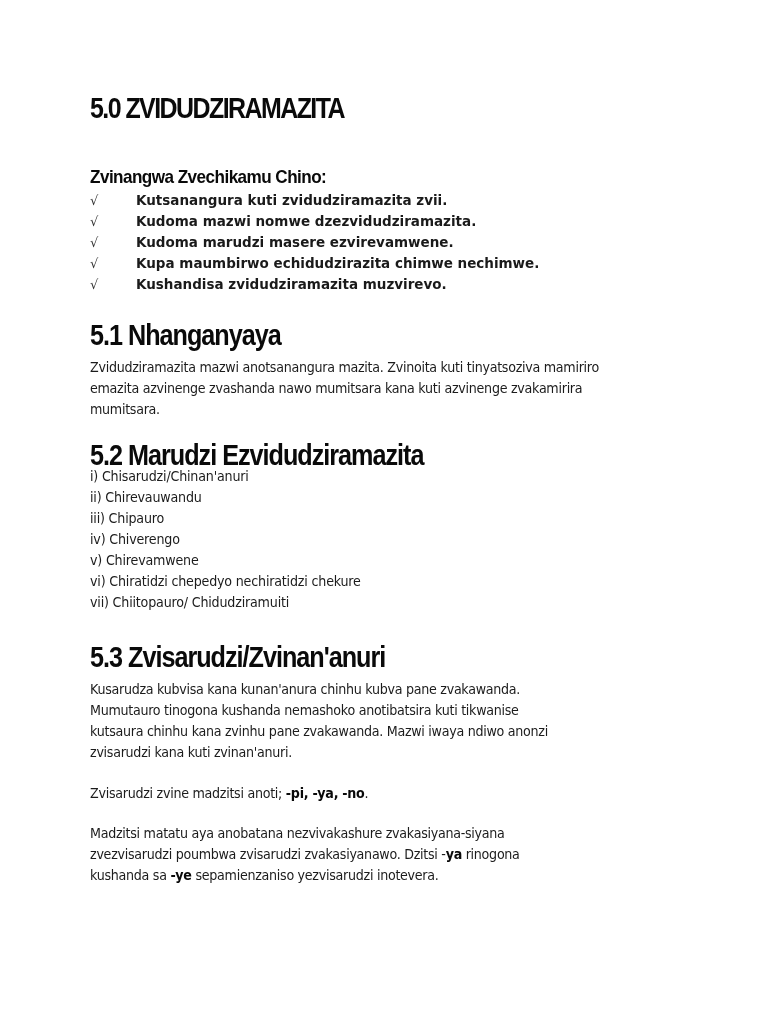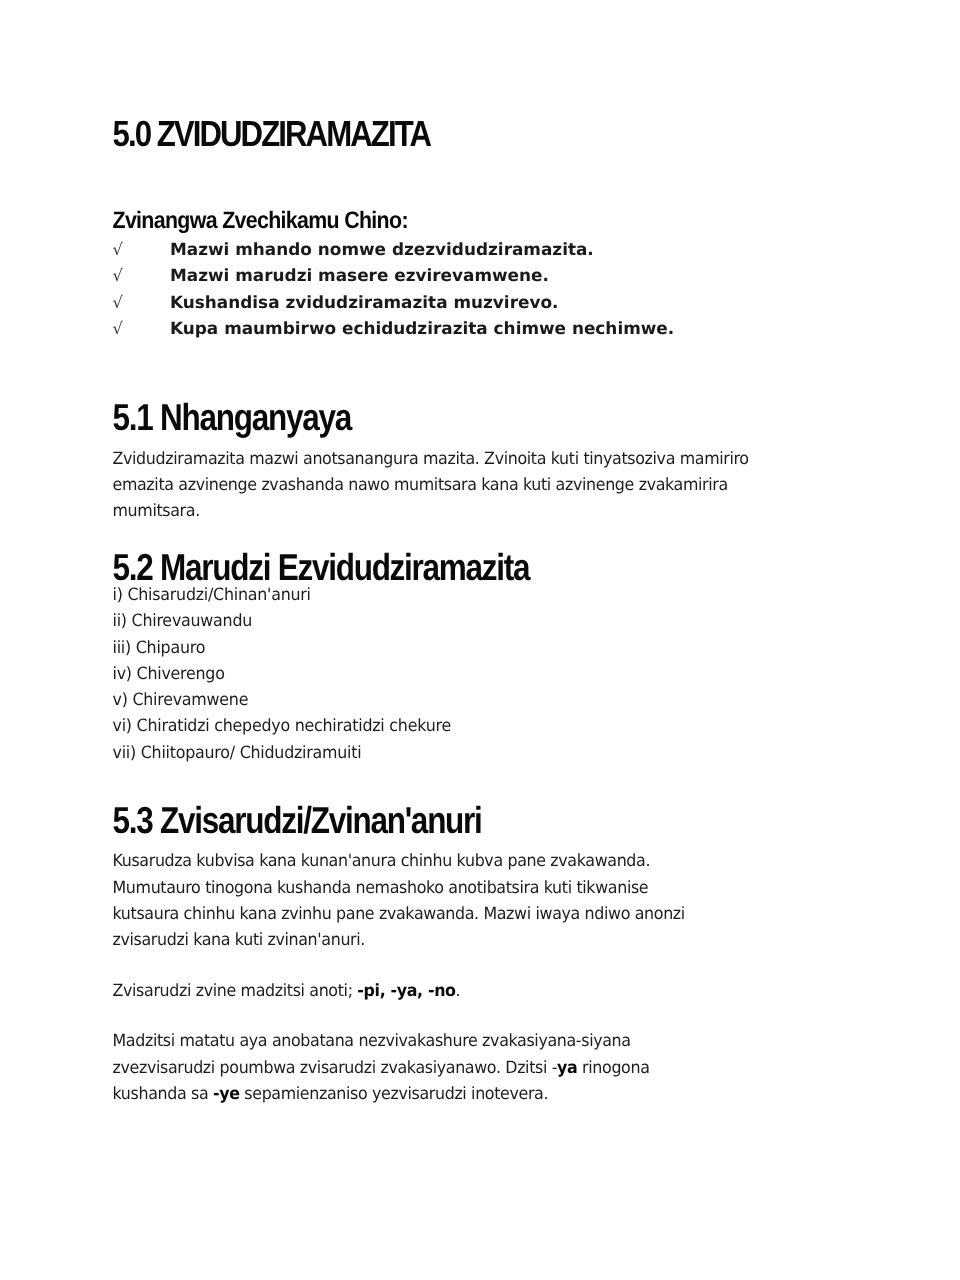--- a/index.html
+++ b/index.html
@@ -91,30 +91,33 @@
 <body>
 
 <div class="page">
 
   <div class="abs h-title" style="top:92px;">5.0 ZVIDUDZIRAMAZITA</div>
 
   <div class="abs h-sub" style="top:166px;">Zvinangwa Zvechikamu Chino:</div>
 
   <div class="abs" style="top:190px;">
     <div class="check-row">
-      <span class="check-mark">√</span><span>Mazwi mhando nomwe dzezvidudziramazita.</span>
+      <span class="check-mark">√</span><span>Kutsanangura kuti zvidudziramazita zvii.</span>
     </div>
     <div class="check-row">
-      <span class="check-mark">√</span><span>Mazwi marudzi masere ezvirevamwene.</span>
+      <span class="check-mark">√</span><span>Kudoma mazwi nomwe dzezvidudziramazita.</span>
+    </div>
+    <div class="check-row">
+      <span class="check-mark">√</span><span>Kudoma marudzi masere ezvirevamwene.</span>
+    </div>
+    <div class="check-row">
+      <span class="check-mark">√</span><span>Kupa maumbirwo echidudzirazita chimwe nechimwe.</span>
     </div>
     <div class="check-row">
       <span class="check-mark">√</span><span>Kushandisa zvidudziramazita muzvirevo.</span>
-    </div>
-    <div class="check-row">
-      <span class="check-mark">√</span><span>Kupa maumbirwo echidudzirazita chimwe nechimwe.</span>
     </div>
   </div>
 
   <div class="abs h-section" style="top:318px;">5.1 Nhanganyaya</div>
   <div class="abs body-text" style="top:357px;">
     <span class="para-line">Zvidudziramazita mazwi anotsanangura mazita. Zvinoita kuti tinyatsoziva mamiriro</span>
     <span class="para-line">emazita azvinenge zvashanda nawo mumitsara kana kuti azvinenge zvakamirira</span>
     <span class="para-line">mumitsara.</span>
   </div>
 

